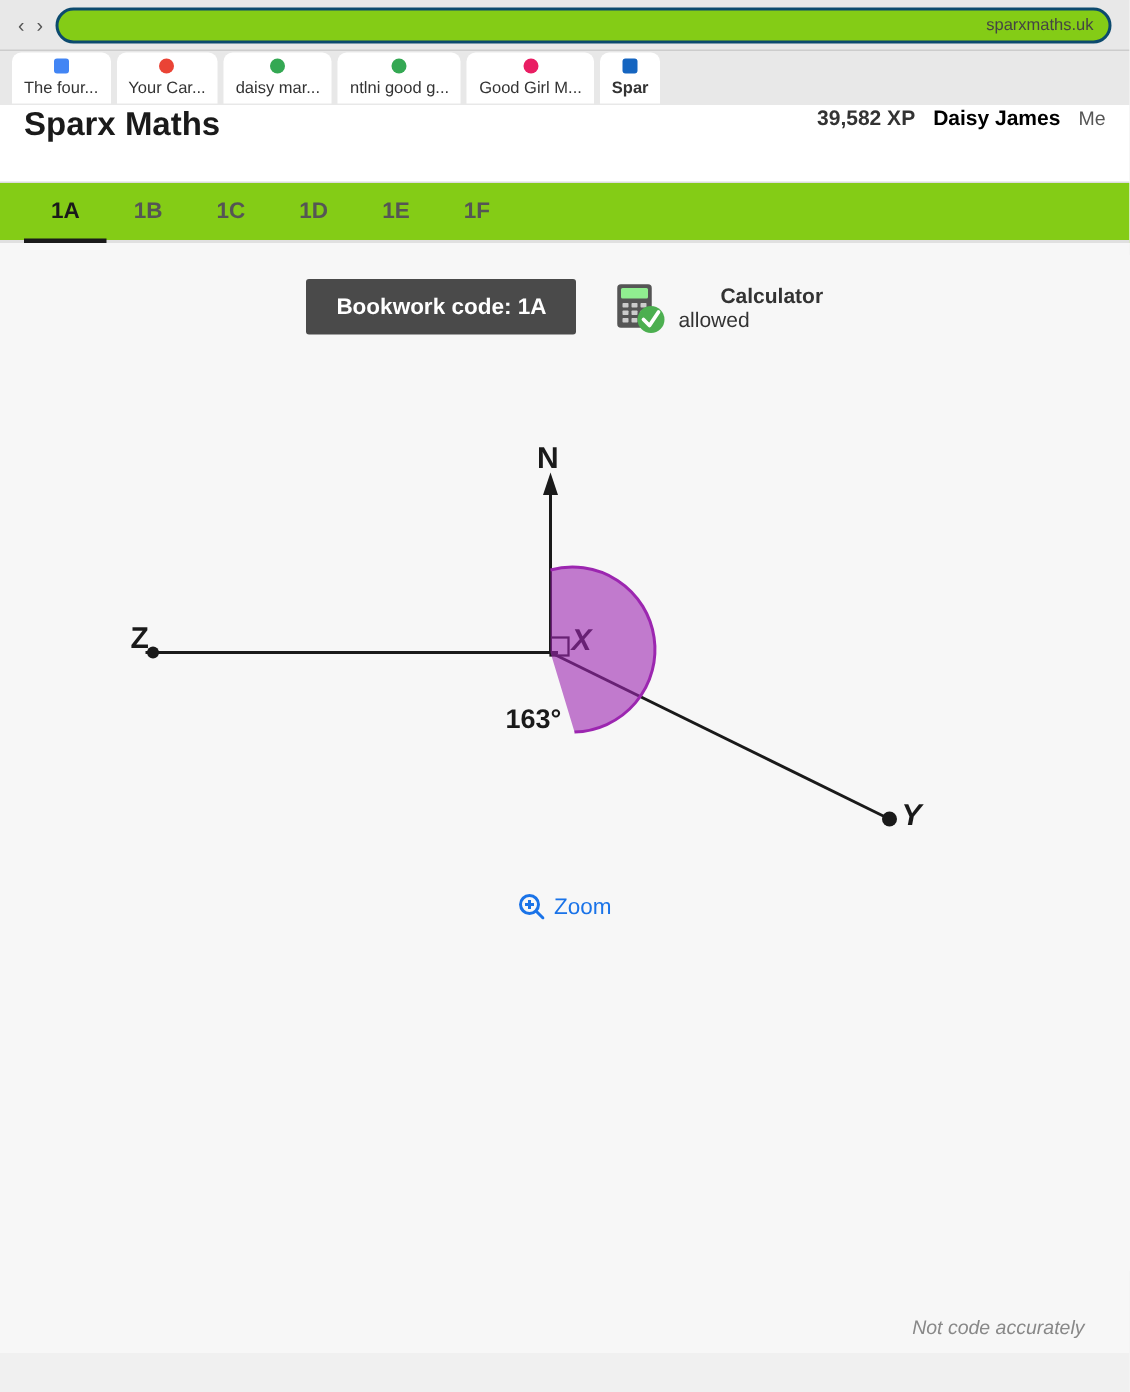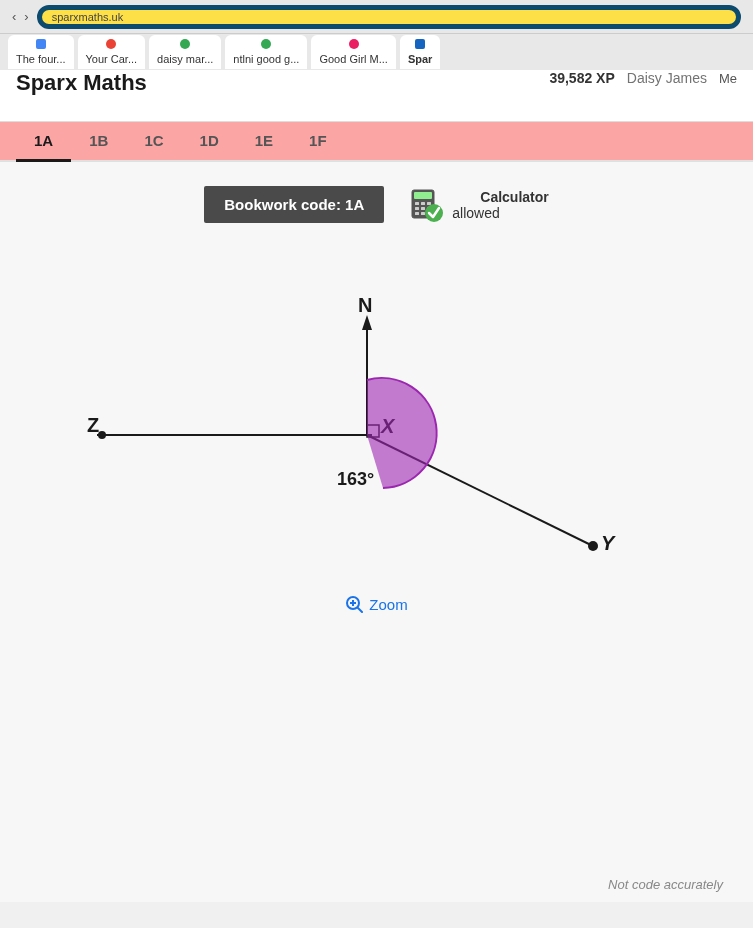--- a/index.html
+++ b/index.html
@@ -60,27 +60,27 @@
       align-items: center;
       gap: 12px;
       font-size: 14px;
       color: #333;
     }
     .xp-badge {
       font-weight: 600;
       color: #333;
     }
     .user-name {
-      font-weight: 400;
-      color: #737373;
+      font-weight: 700;
+      color: #000000;
     }
 
     
     .tab-bar {
-      background: #fca5a5;
+      background: #84cc16;
       display: flex;
       align-items: center;
       padding: 0 16px;
       border-bottom: 2px solid #e0e0e0;
       gap: 0;
     }
     .tab-item {
       padding: 10px 18px;
       font-size: 15px;
       font-weight: 600;
@@ -188,30 +188,30 @@
       background: #e8e8e8;
       height: 34px;
       display: flex;
       align-items: center;
       padding: 0 12px;
       gap: 8px;
       border-bottom: 1px solid #ccc;
     }
     .address-input {
       flex: 1;
-      background: #fde047;
-      border: 5px solid #0c4a6e;
+      background: #84cc16;
+      border: 2px solid #0c4a6e;
       border-radius: 14px;
       height: 24px;
       padding: 0 10px;
       font-size: 12px;
       color: #333;
       display: flex;
       align-items: center;
-      justify-content: flex-start;
+      justify-content: flex-end;
     }
   </style>
 </head>
 <body>
 
 <div class="address-bar">
   <span style="font-size:13px; color:#555;">‹</span>
   <span style="font-size:13px; color:#555;">›</span>
   <div class="address-input">
     <span style="font-size:11px; color:#444;">sparxmaths.uk</span>

